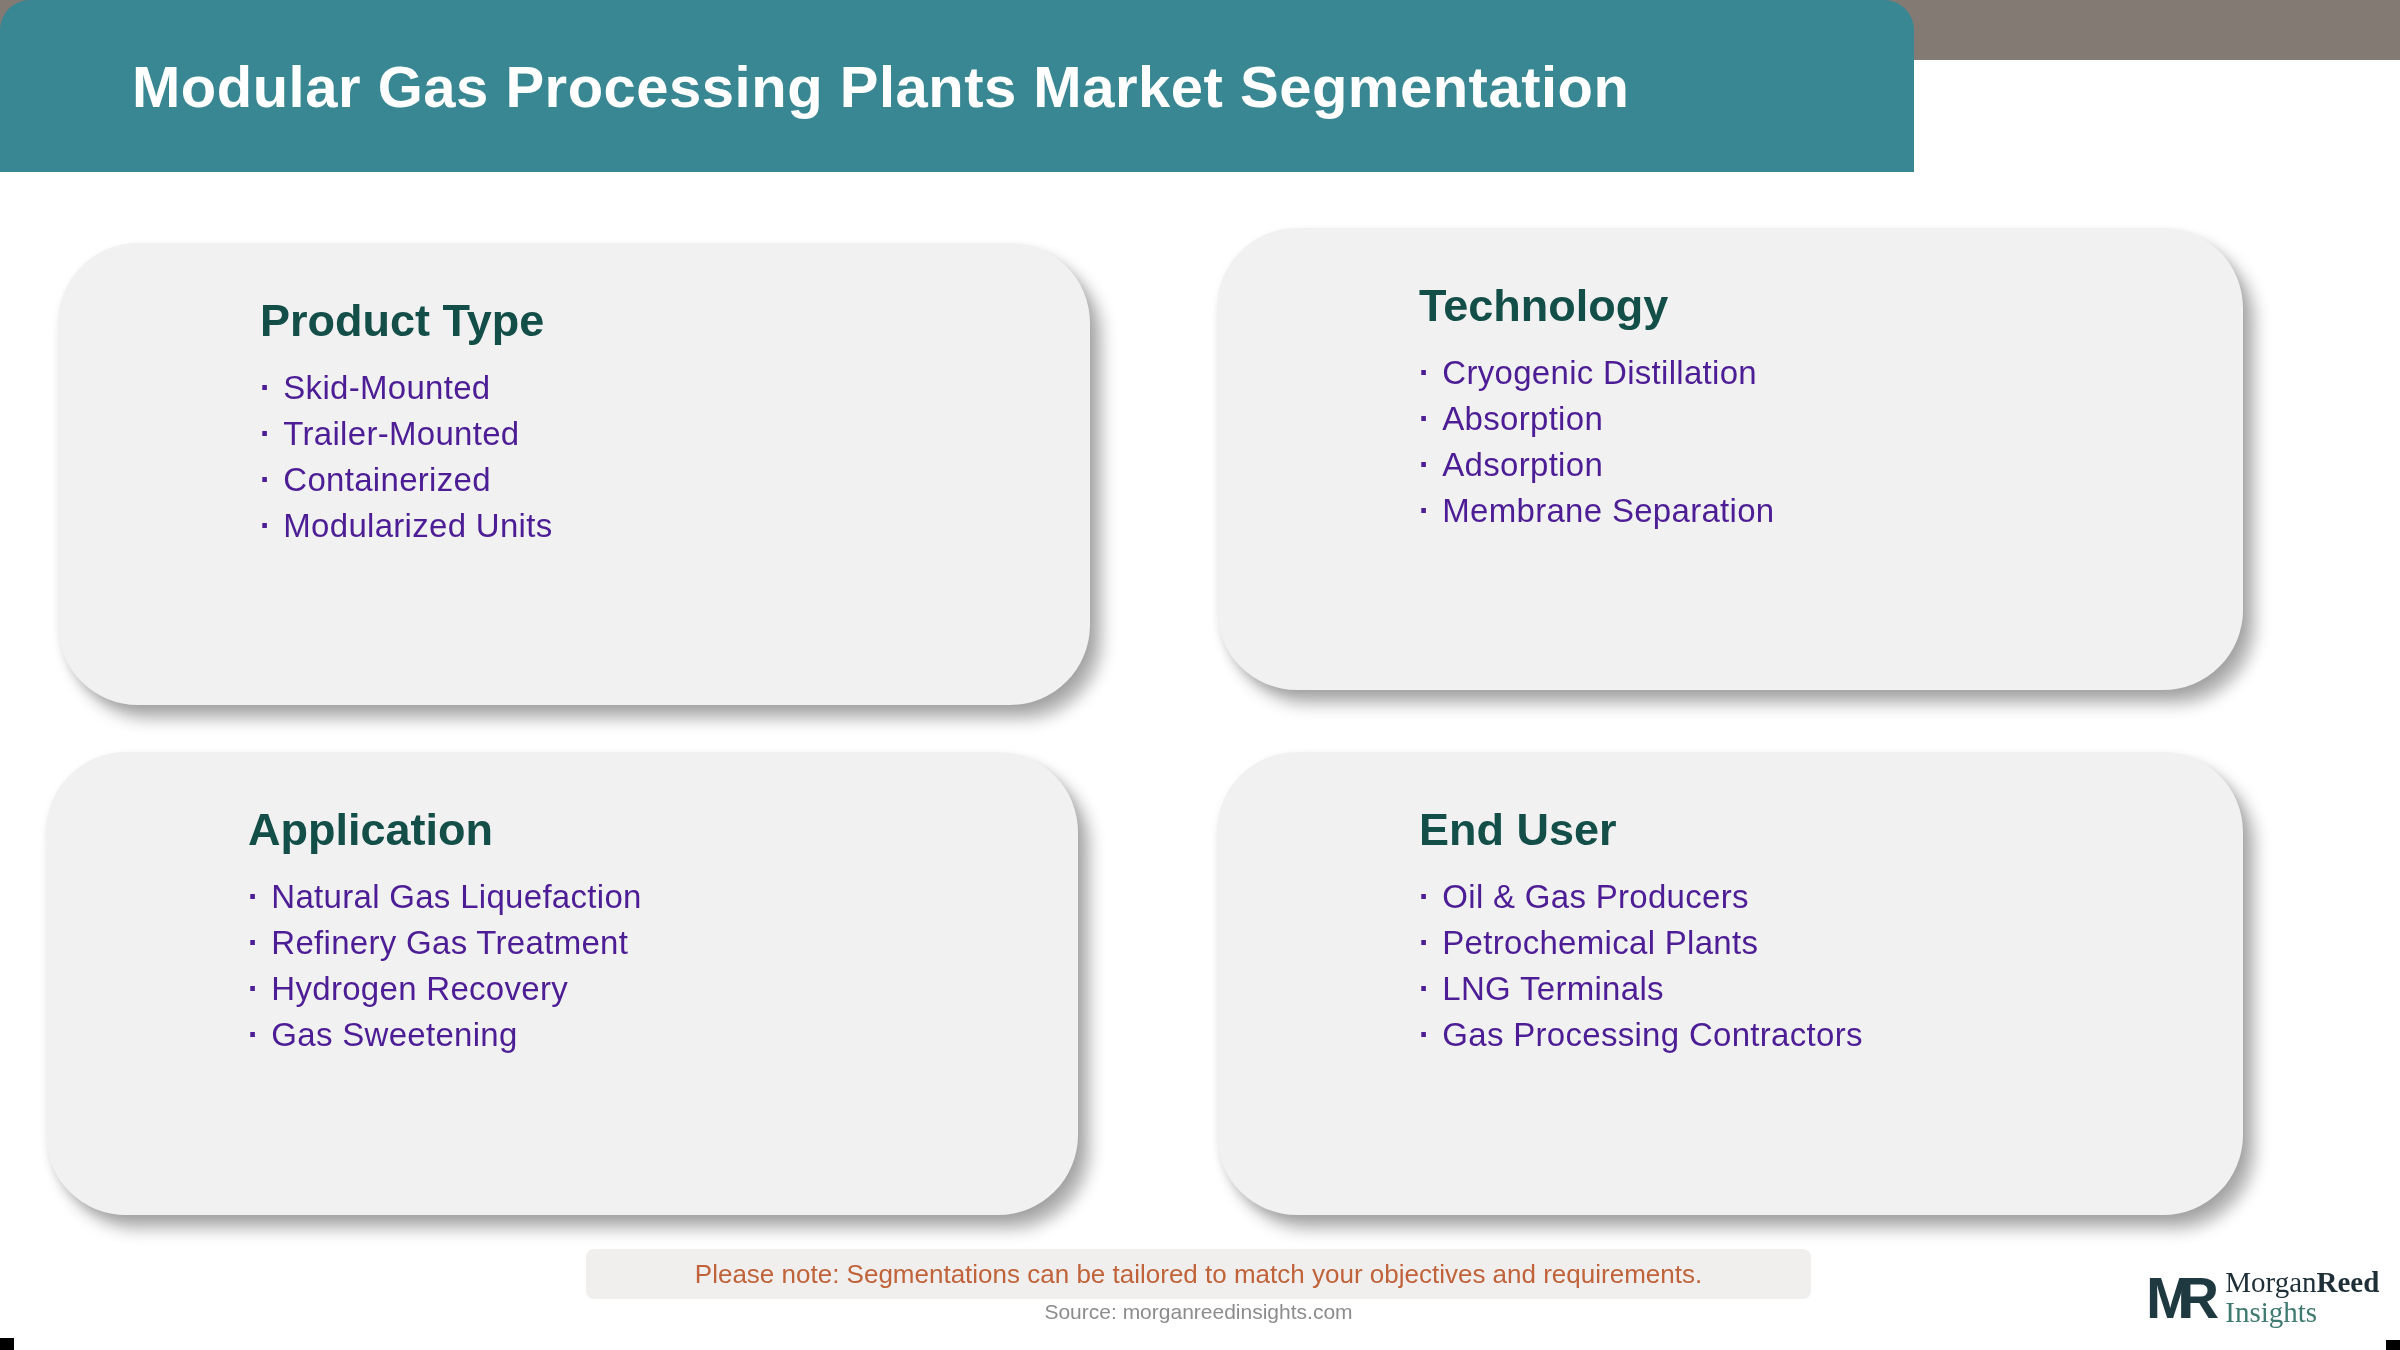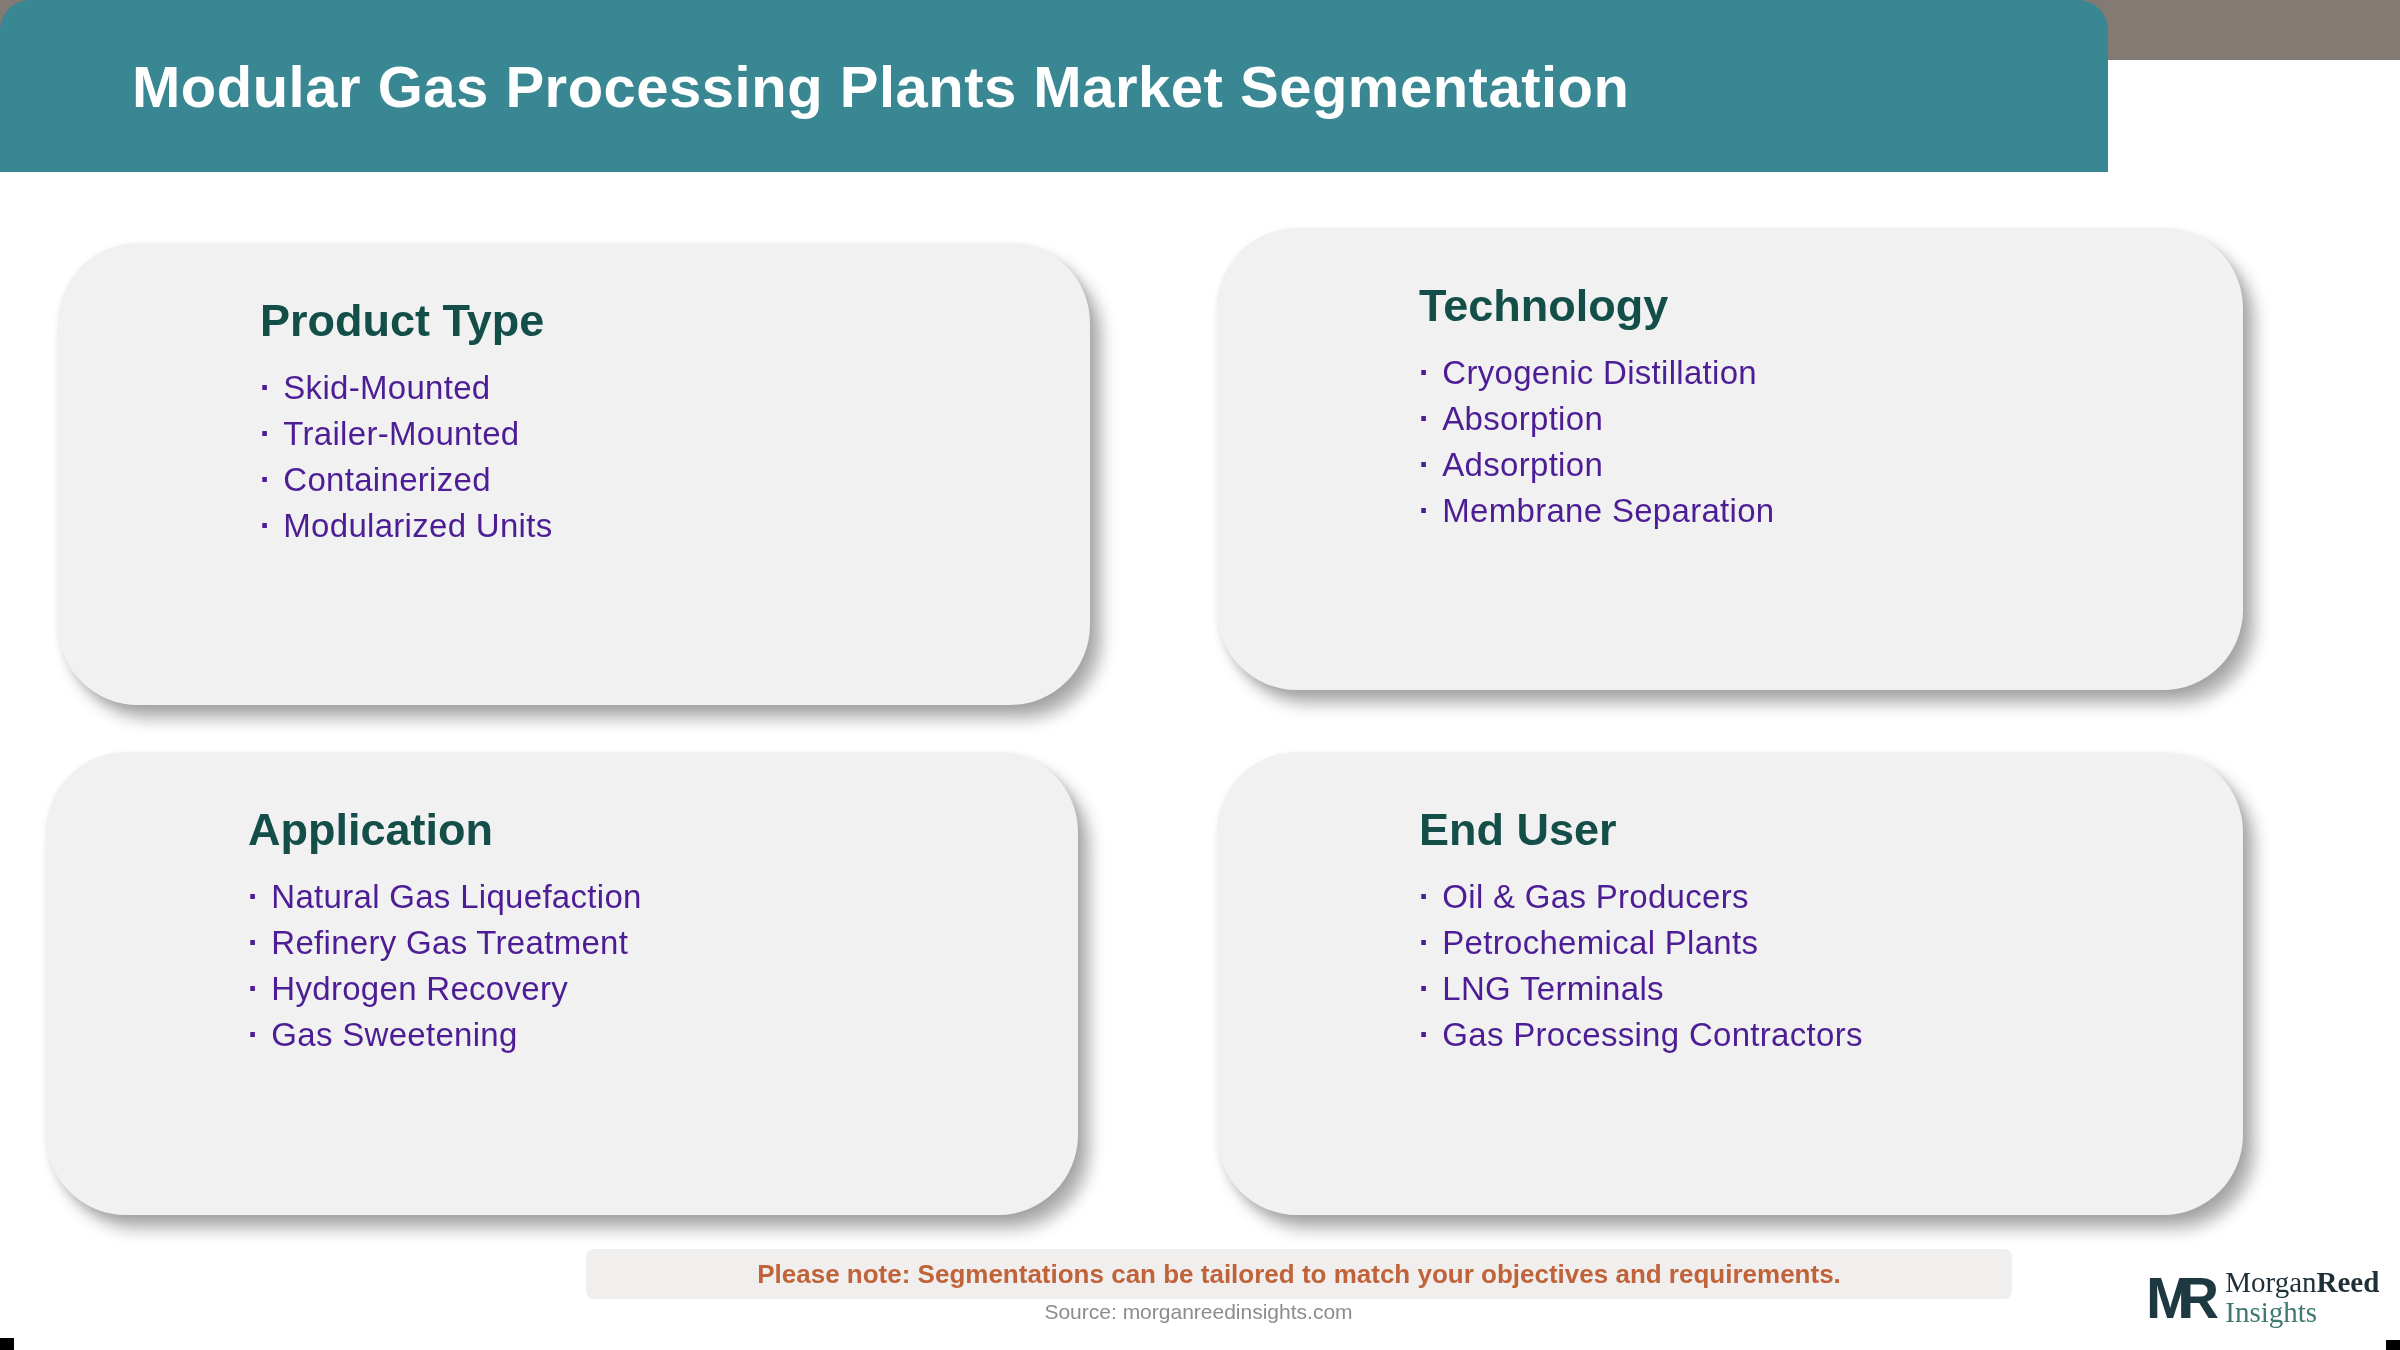--- a/index.html
+++ b/index.html
@@ -5,21 +5,21 @@
   html,body{margin:0;padding:0;}
   body{
     width:2400px;height:1350px;position:relative;overflow:hidden;
     background:#ffffff;
     font-family:"Liberation Sans","DejaVu Sans",sans-serif;
   }
   
   .backdrop{position:absolute;top:0;left:0;width:2400px;height:60px;background:#837a74;z-index:0;}
   
   .header{
-    position:absolute;top:0;left:0;width:2108px;height:172px;
+    position:absolute;top:0;left:0;width:1914px;height:172px;
     background:#398792;border-radius:30px 30px 0 0;z-index:1;
     display:flex;align-items:center;
   }
   .header h1{
     margin:0;padding-left:132px;color:#ffffff;
     font-size:58px;font-weight:bold;letter-spacing:0.5px;
   }
   
   .card{
     position:absolute;background:#f1f1f1;border-radius:80px;
@@ -33,23 +33,23 @@
   .card h2{
     margin:0 0 18px 0;font-size:45px;font-weight:bold;color:#134e48;
   }
   .card ul{margin:0;padding:0;list-style:none;}
   .card li{
     font-size:33px;color:#4c1d95;line-height:46px;letter-spacing:0.3px;
   }
   .card li::before{content:"·";font-weight:bold;margin-right:12px;}
   
   .note{
-    position:absolute;left:586px;top:1249px;width:1426px;height:50px;
+    position:absolute;left:586px;top:1249px;width:1225px;height:50px;
     background:#f0efee;border-radius:8px;z-index:1;
-    display:flex;align-items:center;justify-content:center;font-weight:bold;
+    display:flex;align-items:center;justify-content:center;
   }
   .note span{color:#c0633a;font-size:26px;}
   
   .source{
     position:absolute;left:586px;top:1300px;width:1225px;z-index:1;
     text-align:center;color:#8c8c8c;font-size:21px;
   }
   
   .logo{
     position:absolute;left:2146px;top:1268px;z-index:1;

